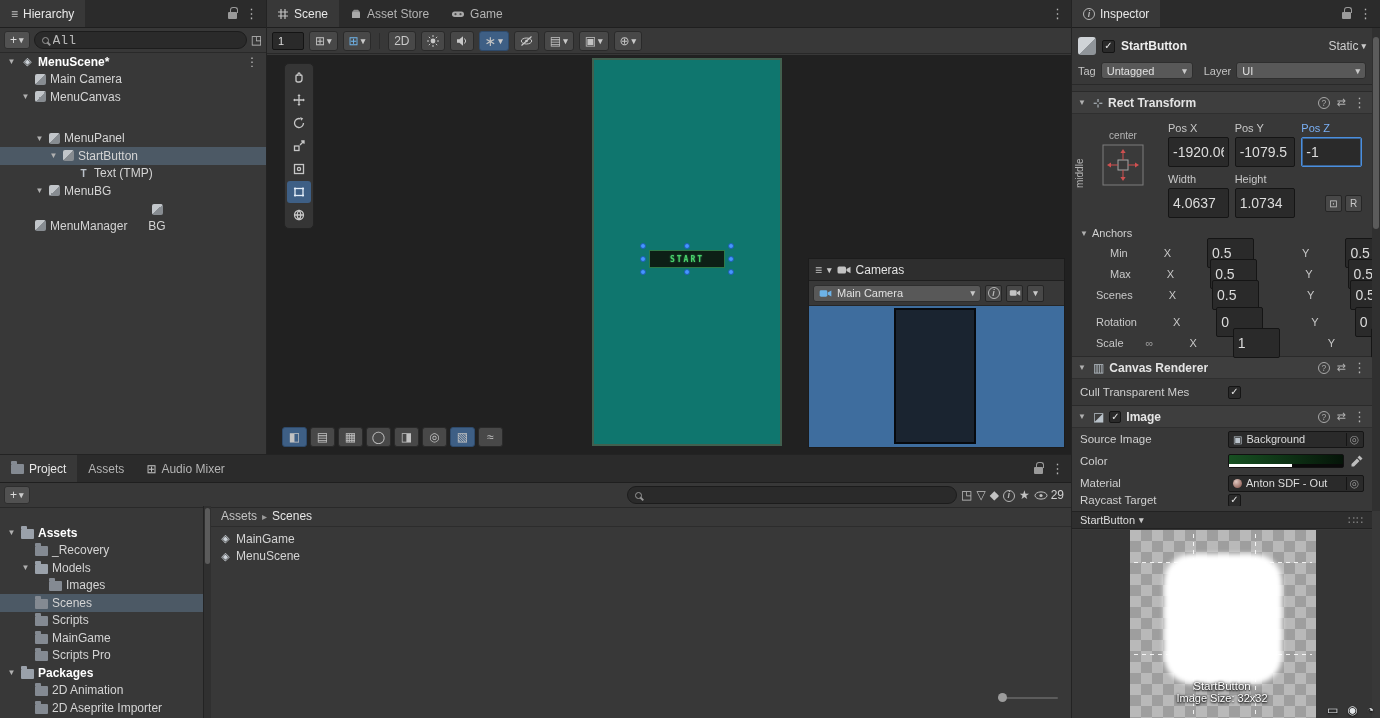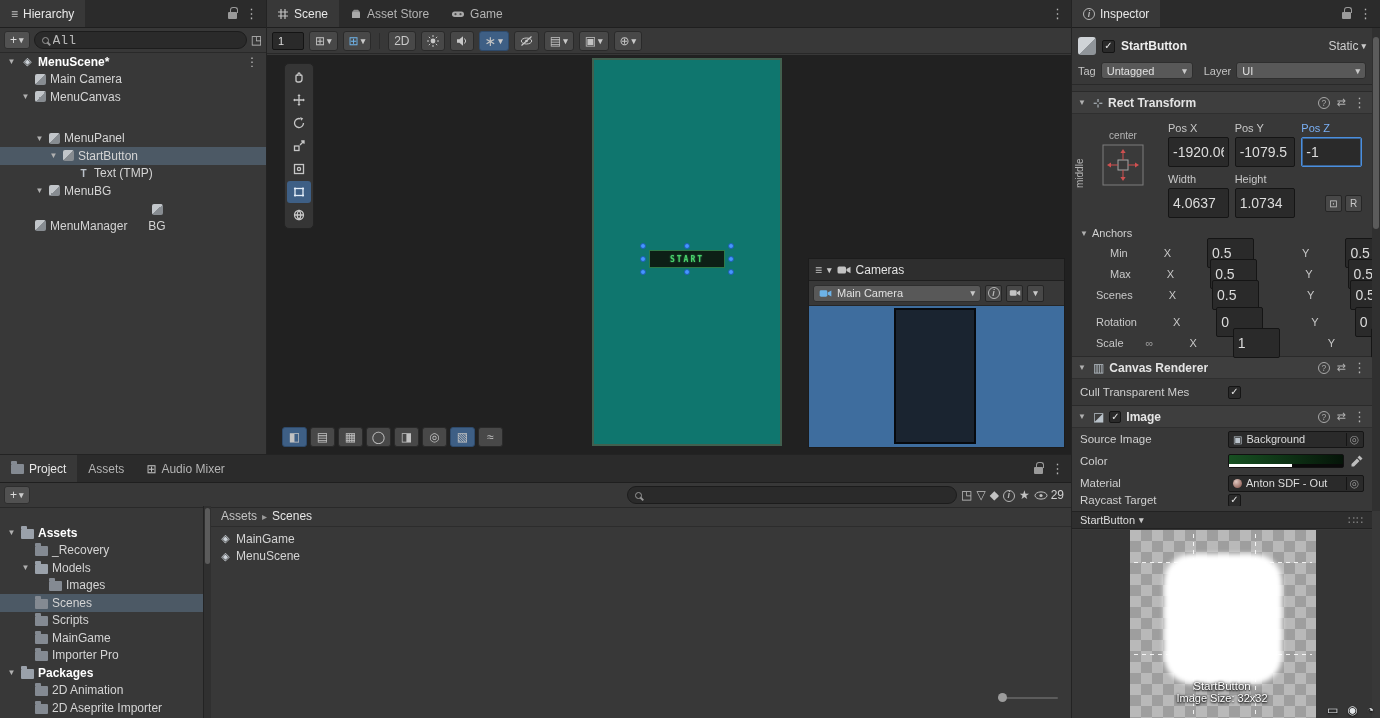--- a/index.html
+++ b/index.html
@@ -526,21 +526,21 @@
 
           <div class="row" style="padding-left: 20px;">
             <span class="arrow"></span>
             <span class="gi folder-icon"></span>
             <span class="lbl">MainGame</span>
           </div>
 
           <div class="row" style="padding-left: 20px;">
             <span class="arrow"></span>
             <span class="gi folder-icon"></span>
-            <span class="lbl">Importer Pro</span>
+            <span class="lbl">Scripts Pro</span>
           </div>
 
           <div class="row bold expanded" style="padding-left: 6px;">
             <span class="arrow"></span>
             <span class="gi folder-icon"></span>
             <span class="lbl">Packages</span>
           </div>
 
           <div class="row" style="padding-left: 20px;">
             <span class="arrow"></span>

